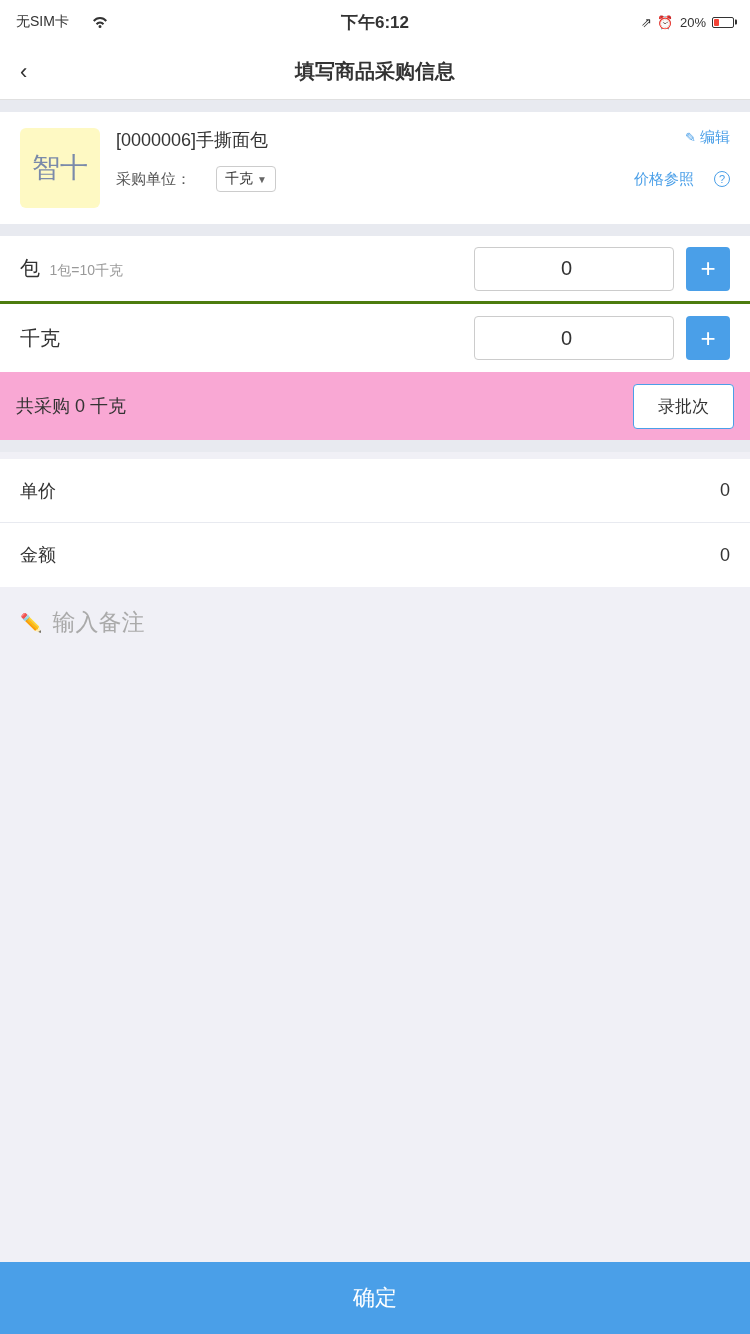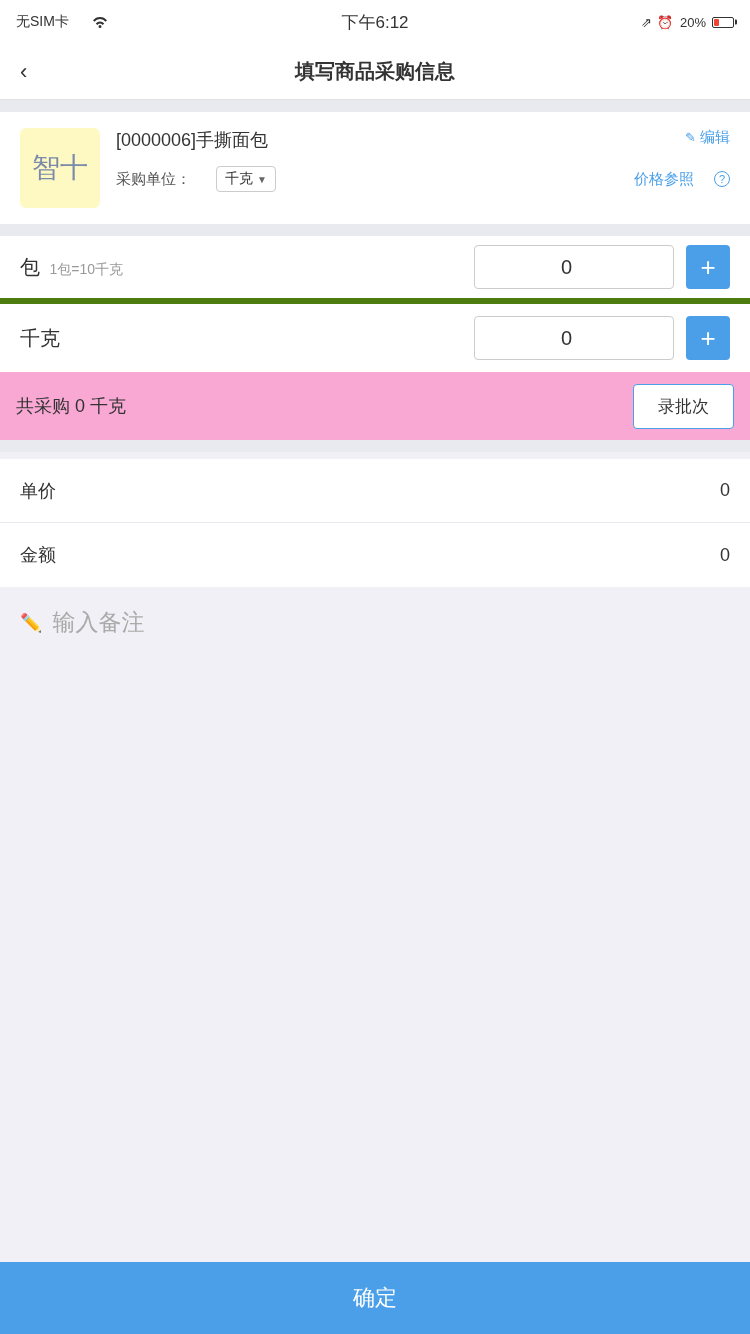--- a/index.html
+++ b/index.html
@@ -26,21 +26,21 @@
       font-weight: 500;
     }
     .status-left {
       display: flex;
       align-items: center;
       gap: 22px;
       font-size: 14px;
     }
     .status-center {
       font-size: 17px;
-      font-weight: 400;
+      font-weight: 700;
       position: absolute;
       left: 50%;
       transform: translateX(-50%);
     }
     .status-right {
       display: flex;
       align-items: center;
       gap: 6px;
       font-size: 13px;
     }
@@ -207,21 +207,21 @@
     
     .input-section {
       background: #fff;
       margin-top: 0;
     }
     .input-row {
       display: flex;
       align-items: center;
       padding: 0 20px;
       height: 68px;
-      border-bottom: 6px solid #4d7c0f;
+      border-bottom: 3px solid #4d7c0f;
     }
     .input-row:last-child {
       border-bottom: none;
     }
     .input-label {
       font-size: 20px;
       color: #333;
       min-width: 80px;
     }
     .input-sublabel {

